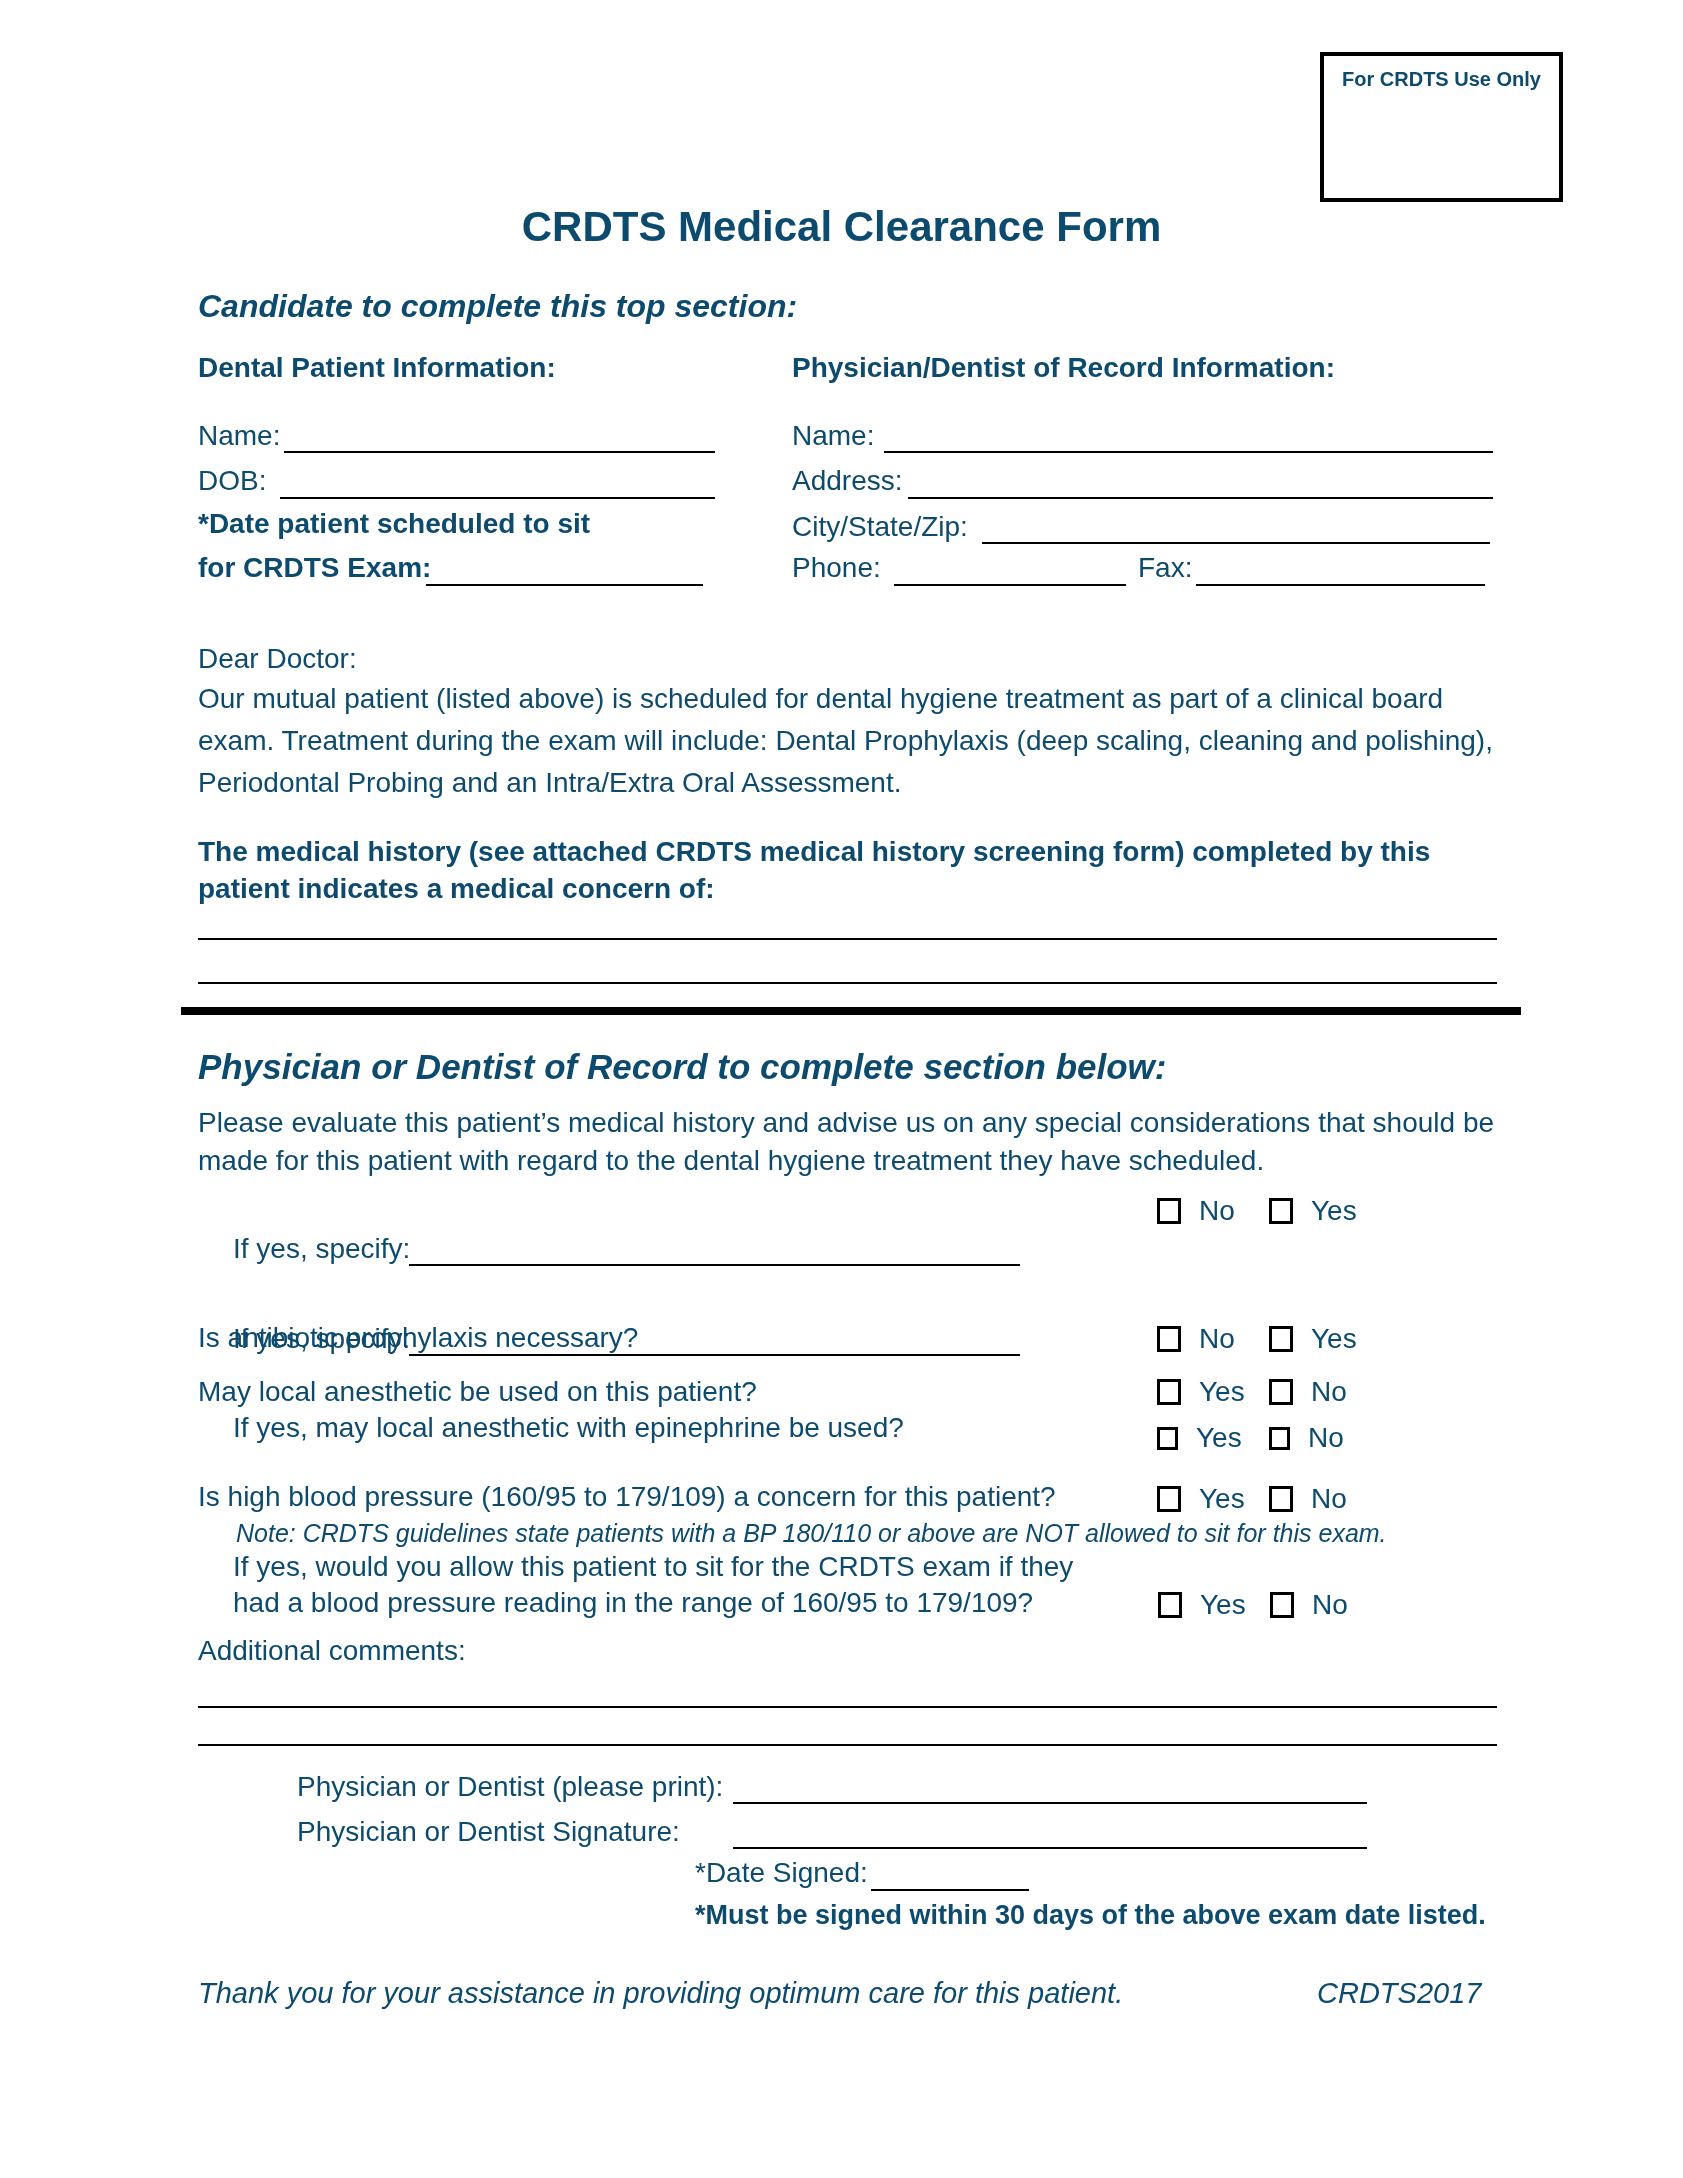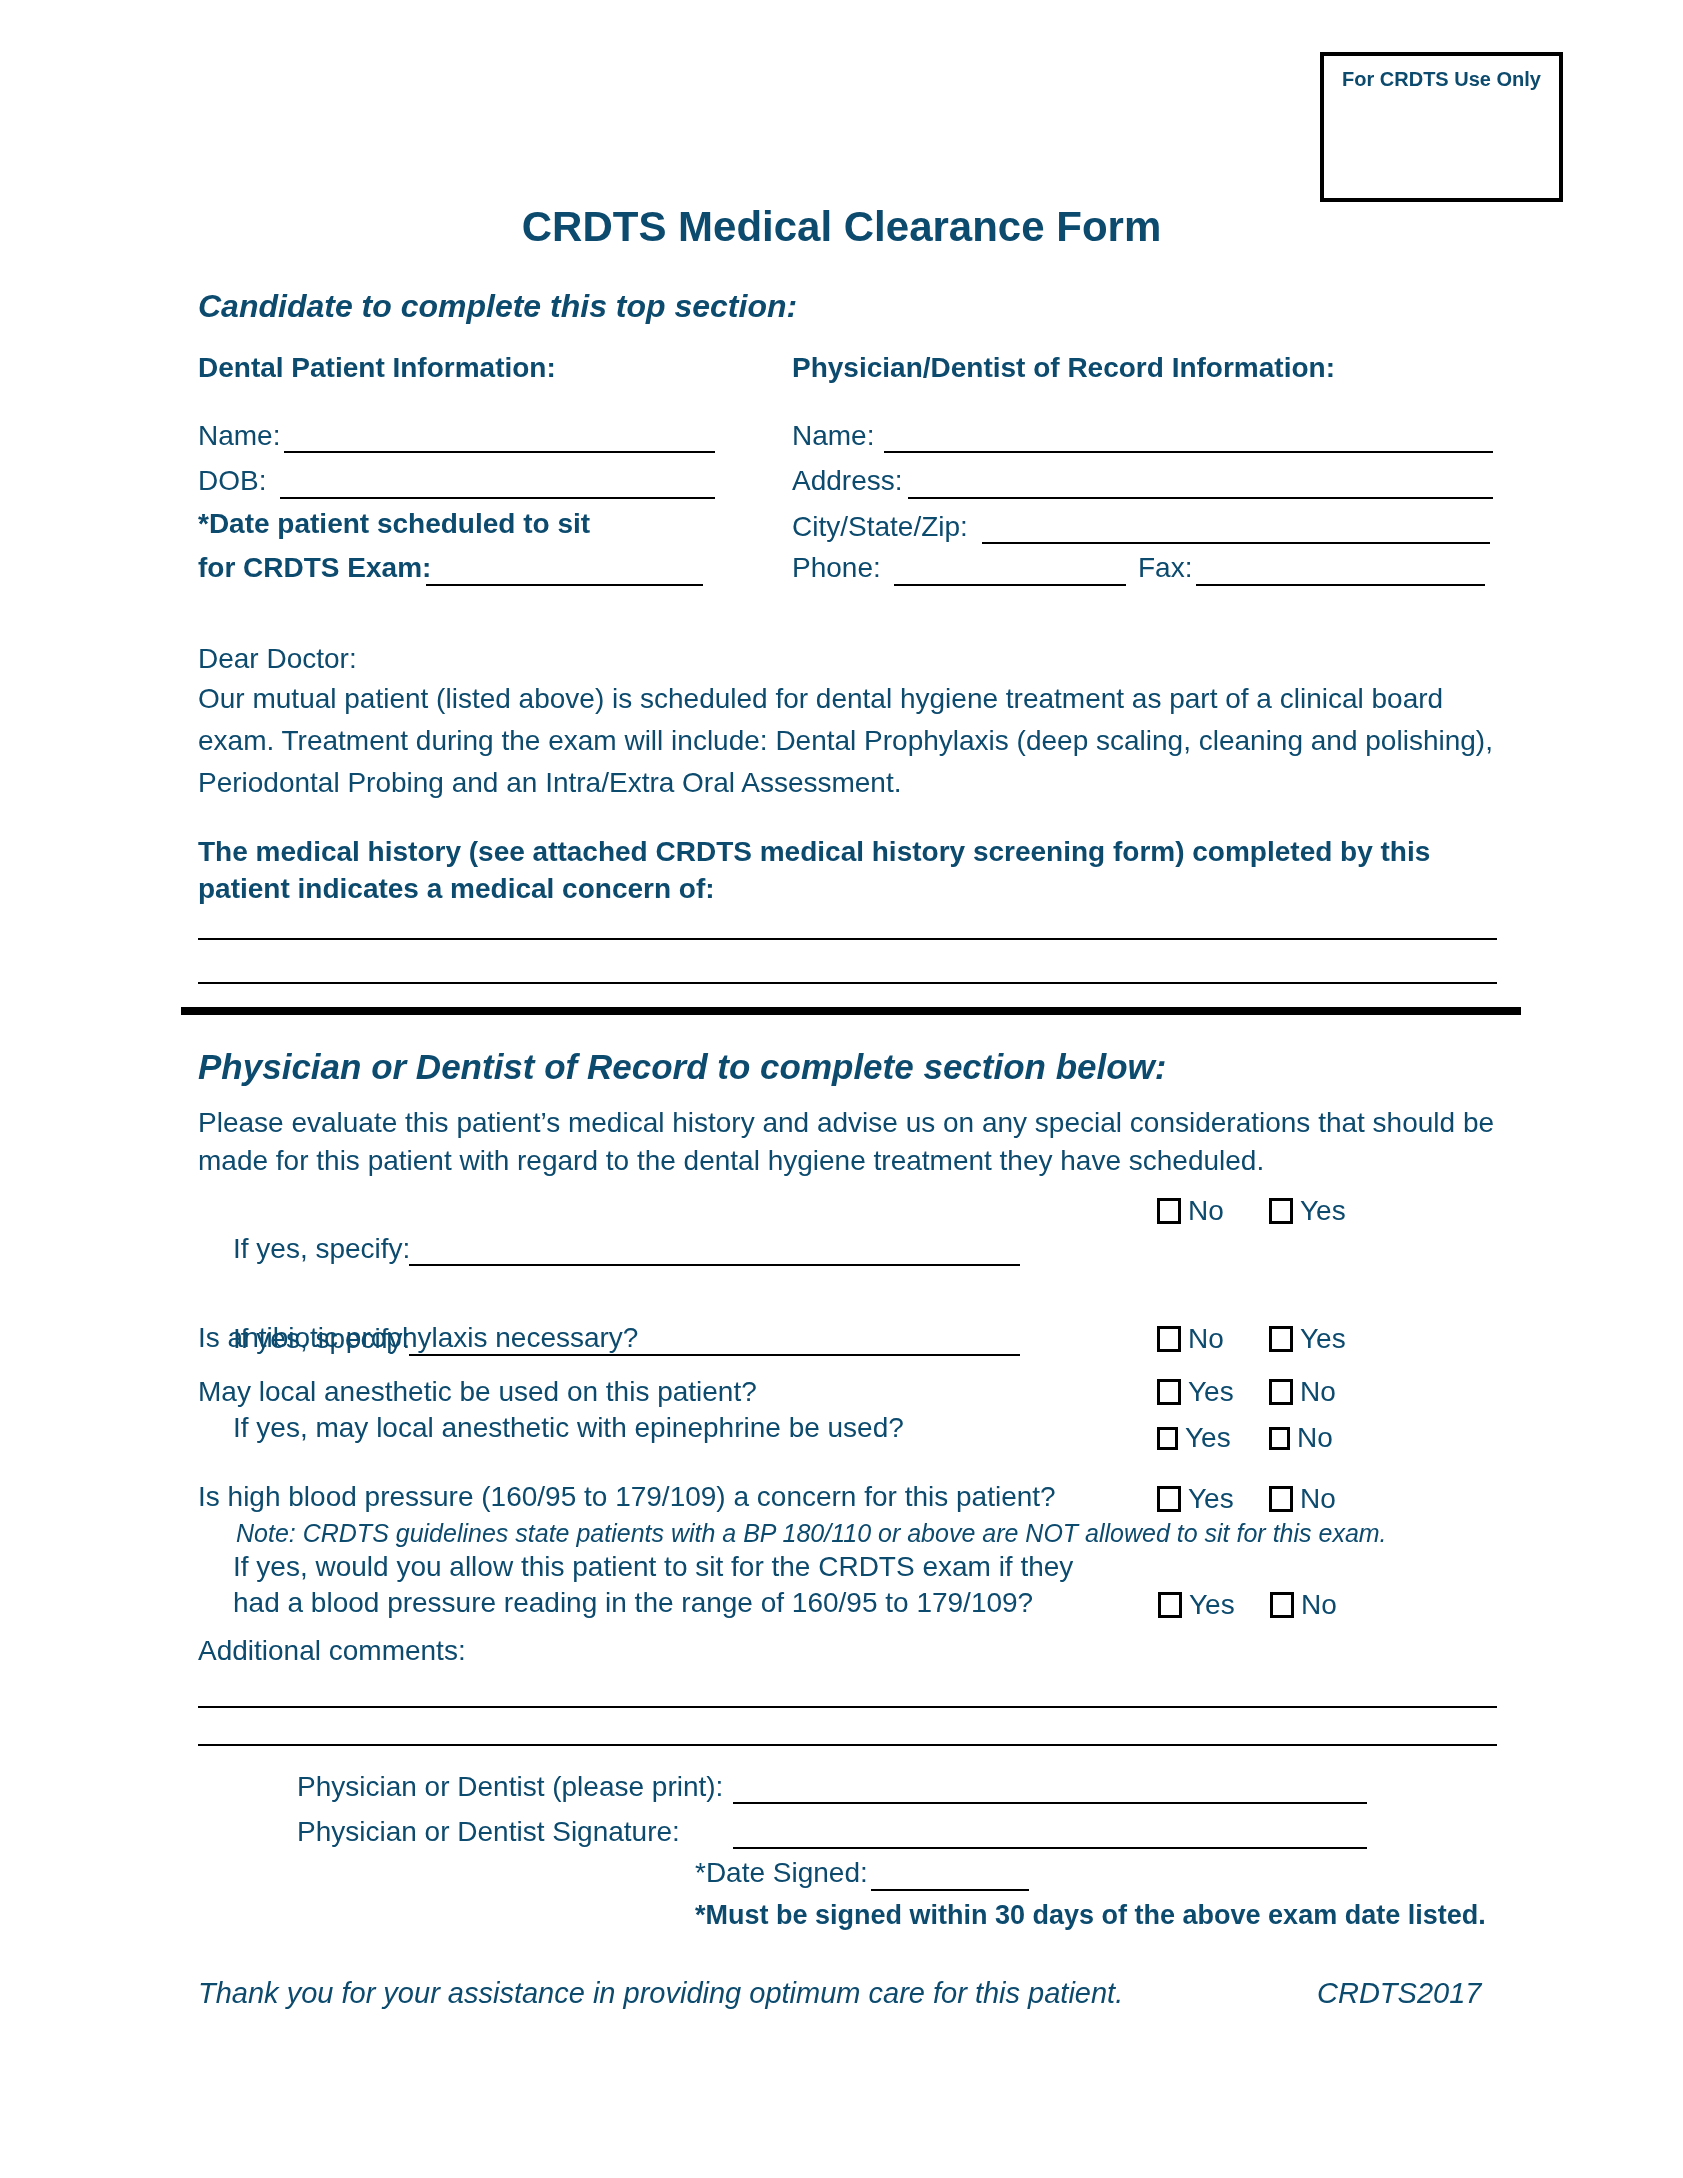--- a/index.html
+++ b/index.html
@@ -27,21 +27,21 @@
   .thin{border-bottom:2px solid #000;height:0;}
   .thick{left:181px;top:1007px;width:1340px;height:8px;background:#000;}
   .para{left:198px;width:1297px;line-height:42px;}
   .sechead{left:198px;top:1047px;font-size:35px;font-weight:bold;font-style:italic;}
   .qrow{left:198px;width:1307px;position:absolute;}
   .qt{display:inline-block;white-space:nowrap;}
   .ind{padding-left:35px;}
   .opt{position:absolute;display:flex;align-items:center;}
   .box{display:inline-block;width:18px;height:20px;border:3px solid #000;background:#fff;}
   .box.small{width:15px;height:17px;}
-  .opt .ol{margin-left:7px;}
+  .opt .ol{margin-left:18px;}
   .note{left:236px;top:1519px;font-size:25px;font-style:italic;}
   .footer-thanks{left:198px;top:1977px;font-style:italic;font-size:29px;}
   .footer-ver{left:1317px;top:1977px;font-style:italic;font-size:29px;}
 </style>
 </head>
 <body>
 
 <div class="page">
 
   <div class="abs usebox">

